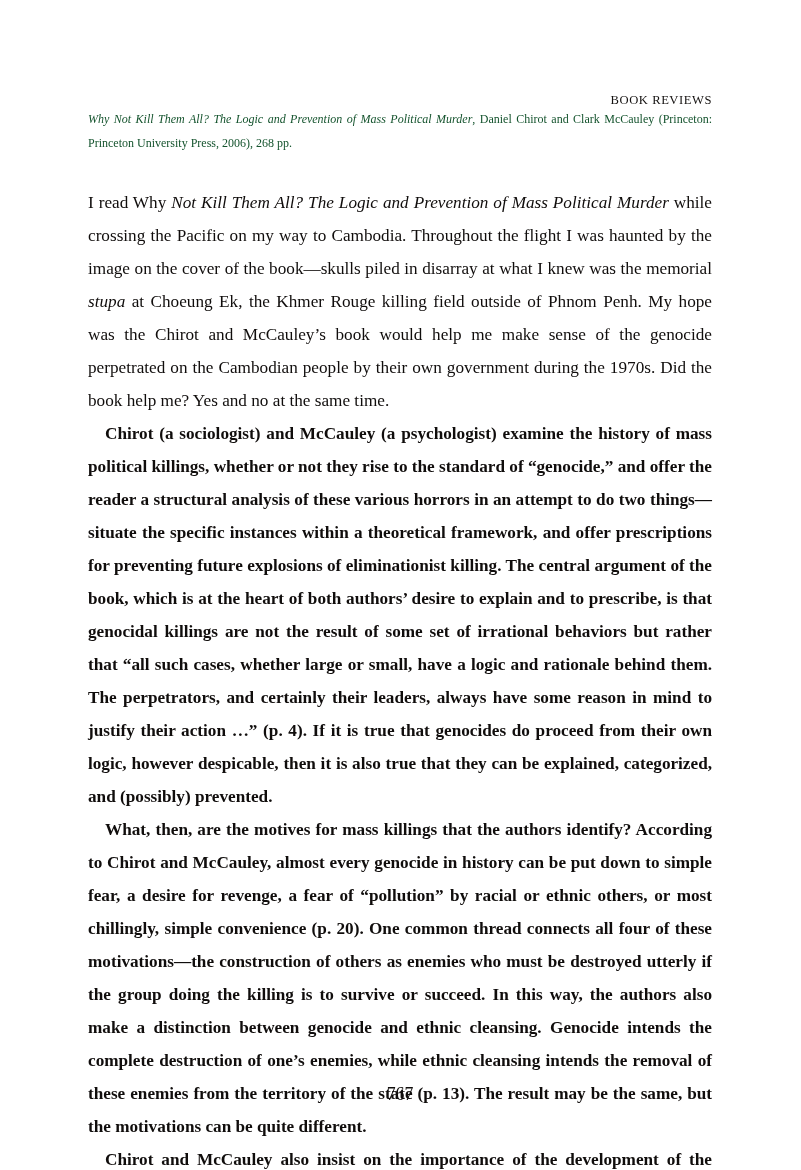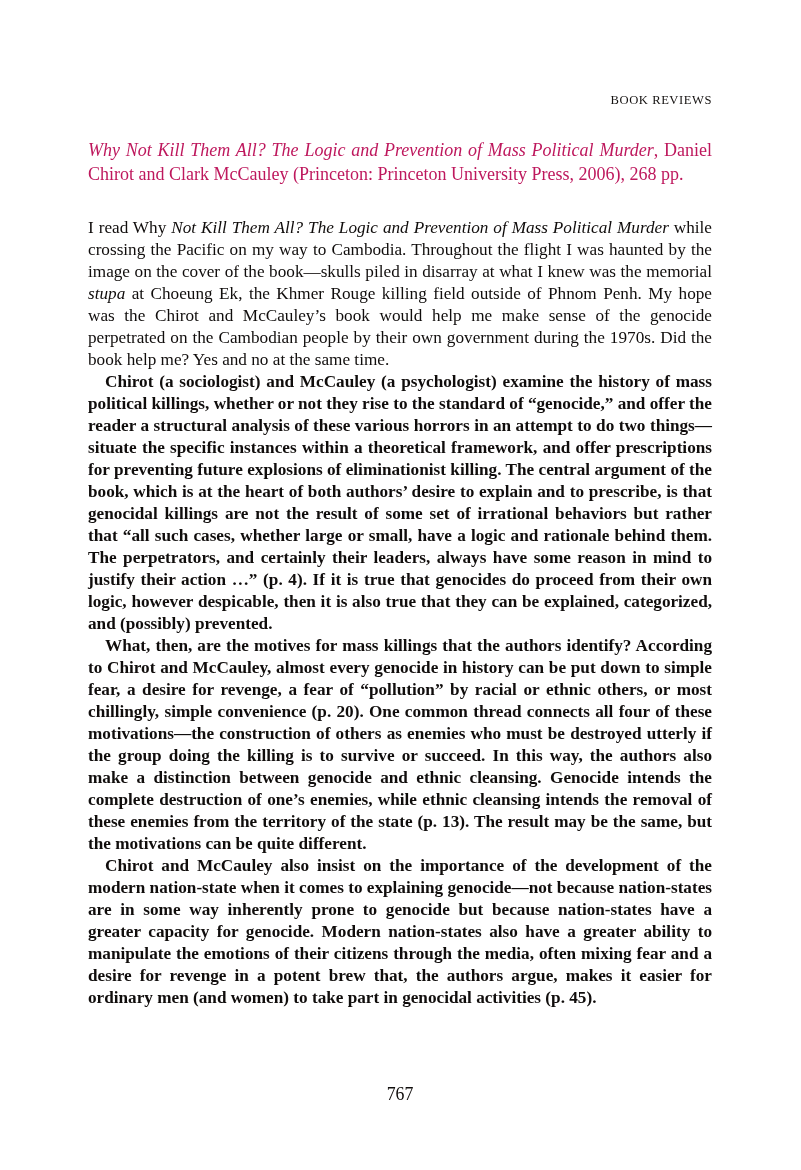--- a/index.html
+++ b/index.html
@@ -27,35 +27,34 @@
   }
   .running-head {
     margin-top: 94px;
     text-align: right;
     font-size: 12.6px;
     letter-spacing: 0.55px;
     line-height: 1;
     color: #141110;
   }
   .citation {
-    margin-top: 31px;
-    font-size: 18px;
+    font-size: 12px;
     line-height: 24.4px;
     text-align: justify;
     text-align-last: left;
-    color: #be185d;
+    color: #14532d;
     hyphens: none;
   }
   .citation .ital {
     font-style: italic;
   }
   p.body-par {
     margin: 0;
     font-size: 17.2px;
-    line-height: 22px;
+    line-height: 33px;
     text-align: justify;
     text-align-last: left;
     color: #100d0c;
     hyphens: none;
     text-indent: 0;
   }
   p.body-par.first {
     margin-top: 31px;
   }
   p.body-par.indented {

